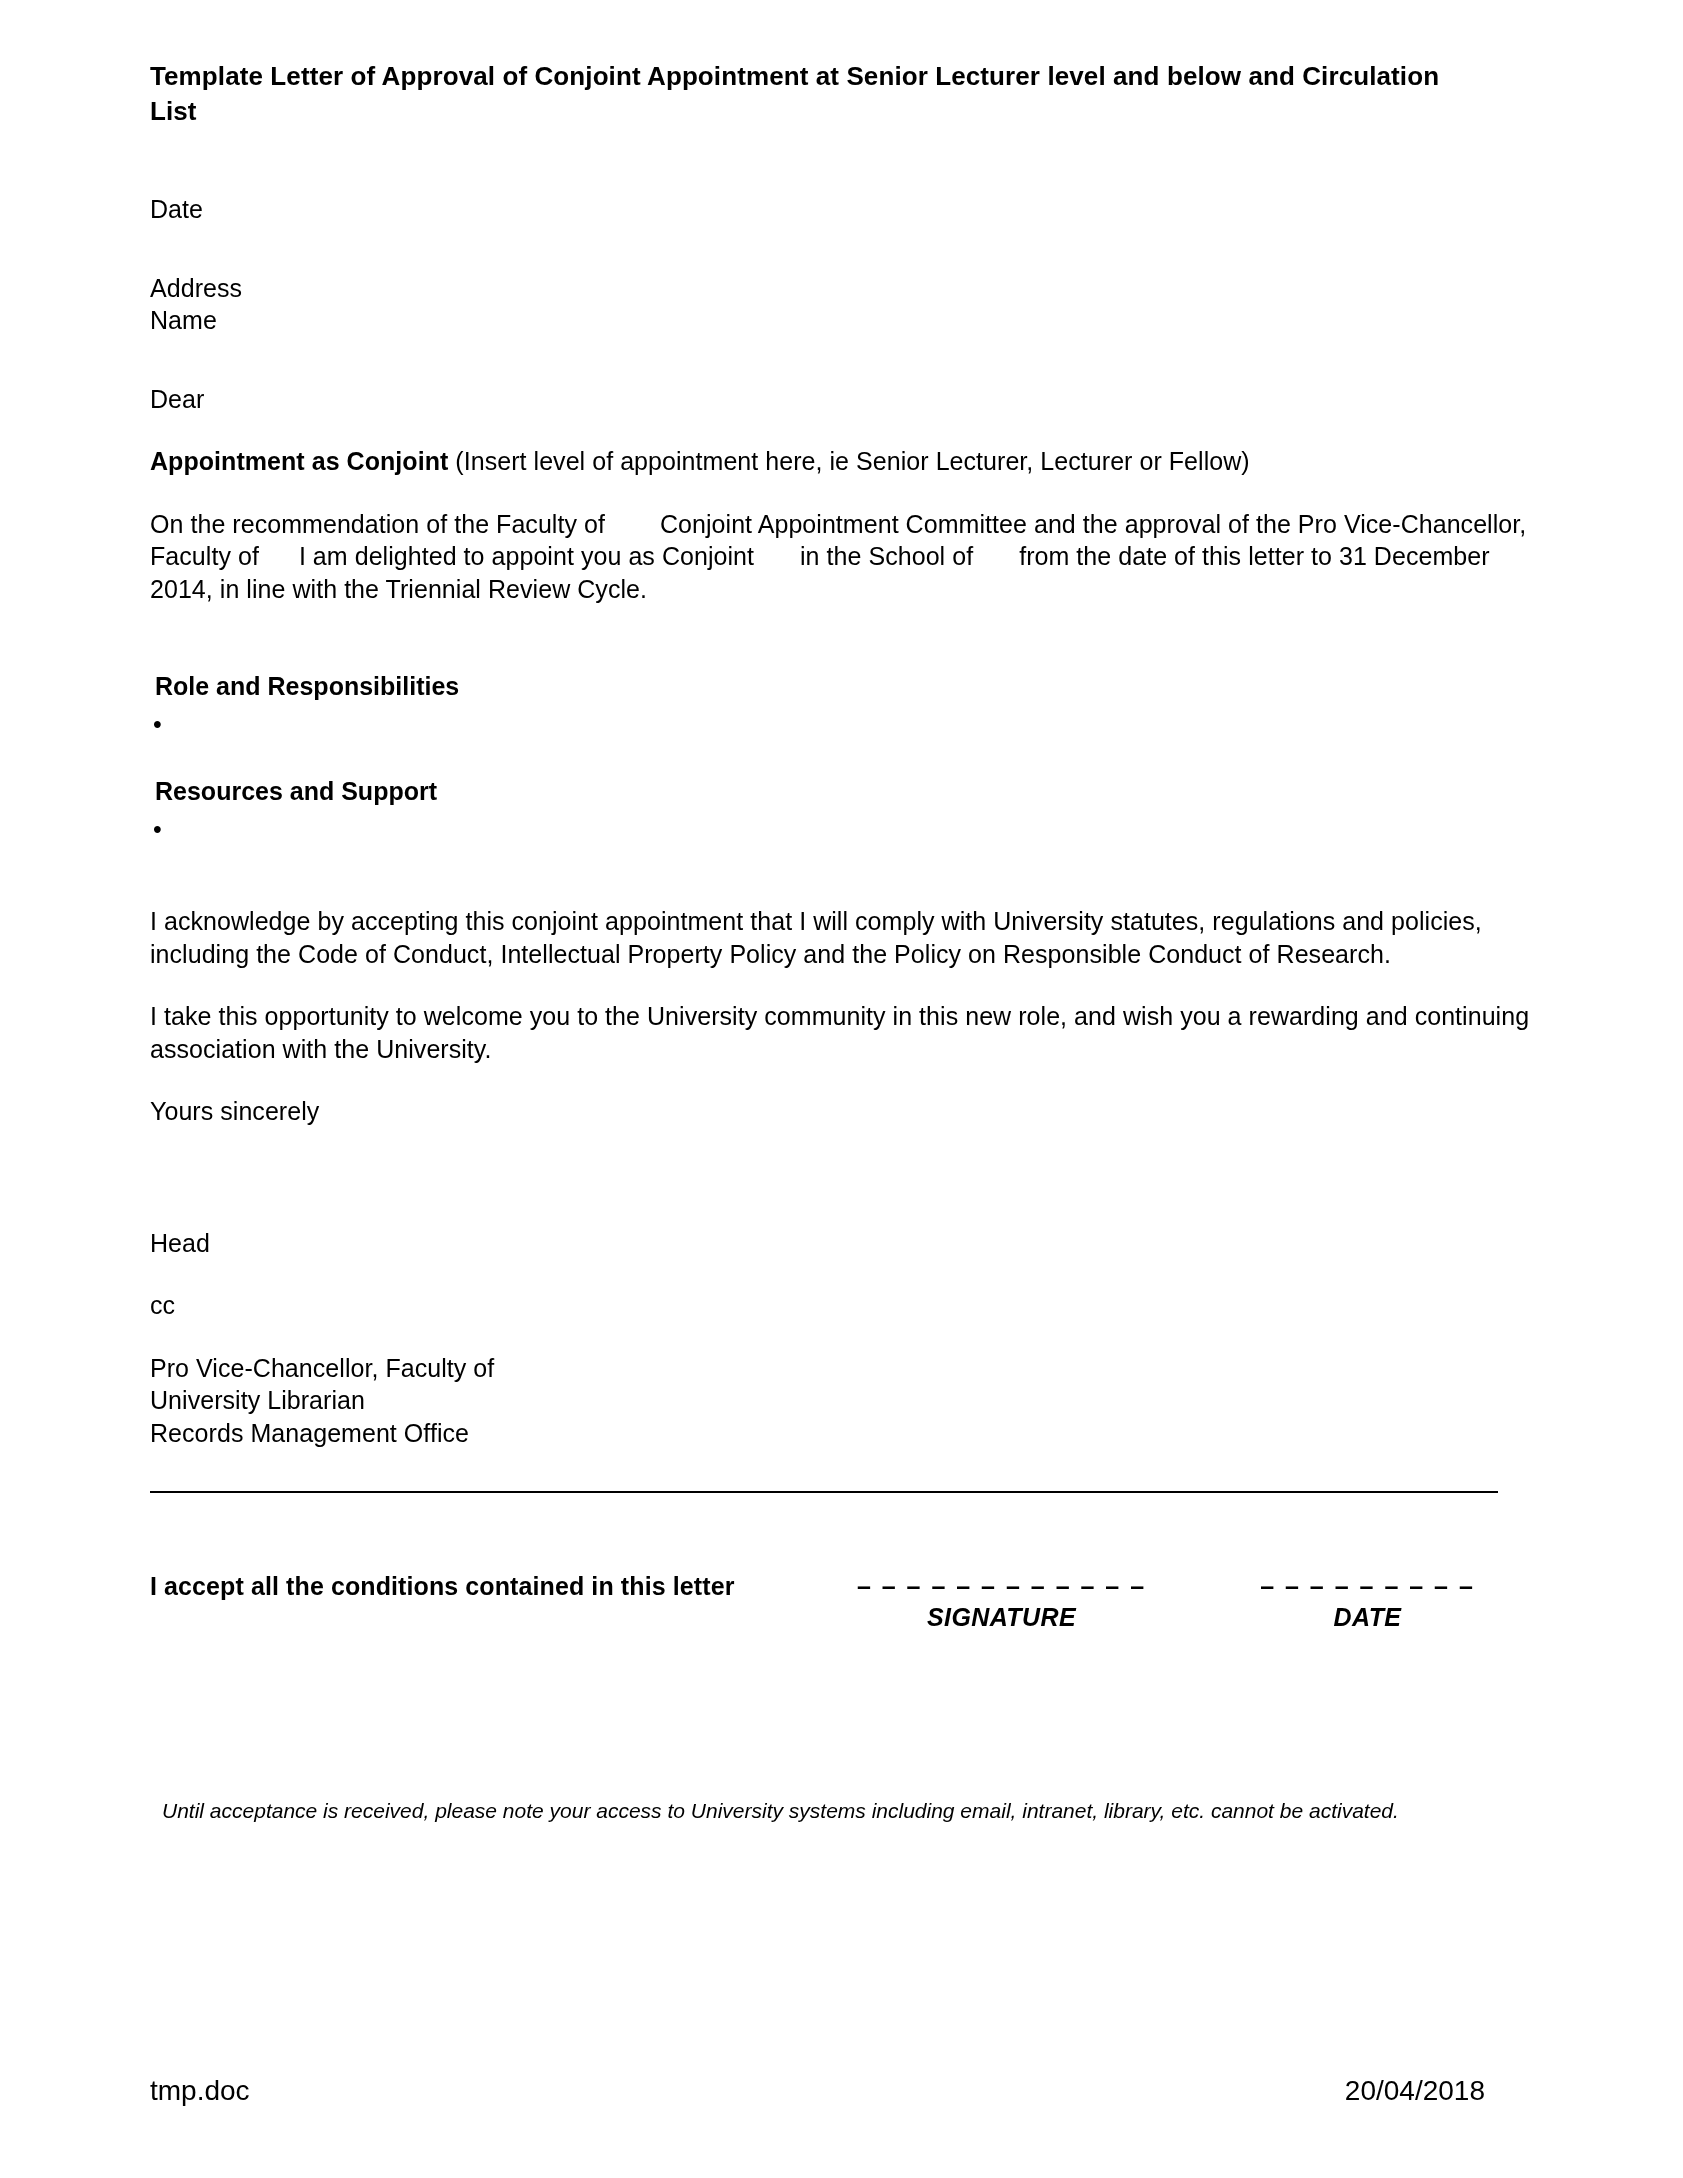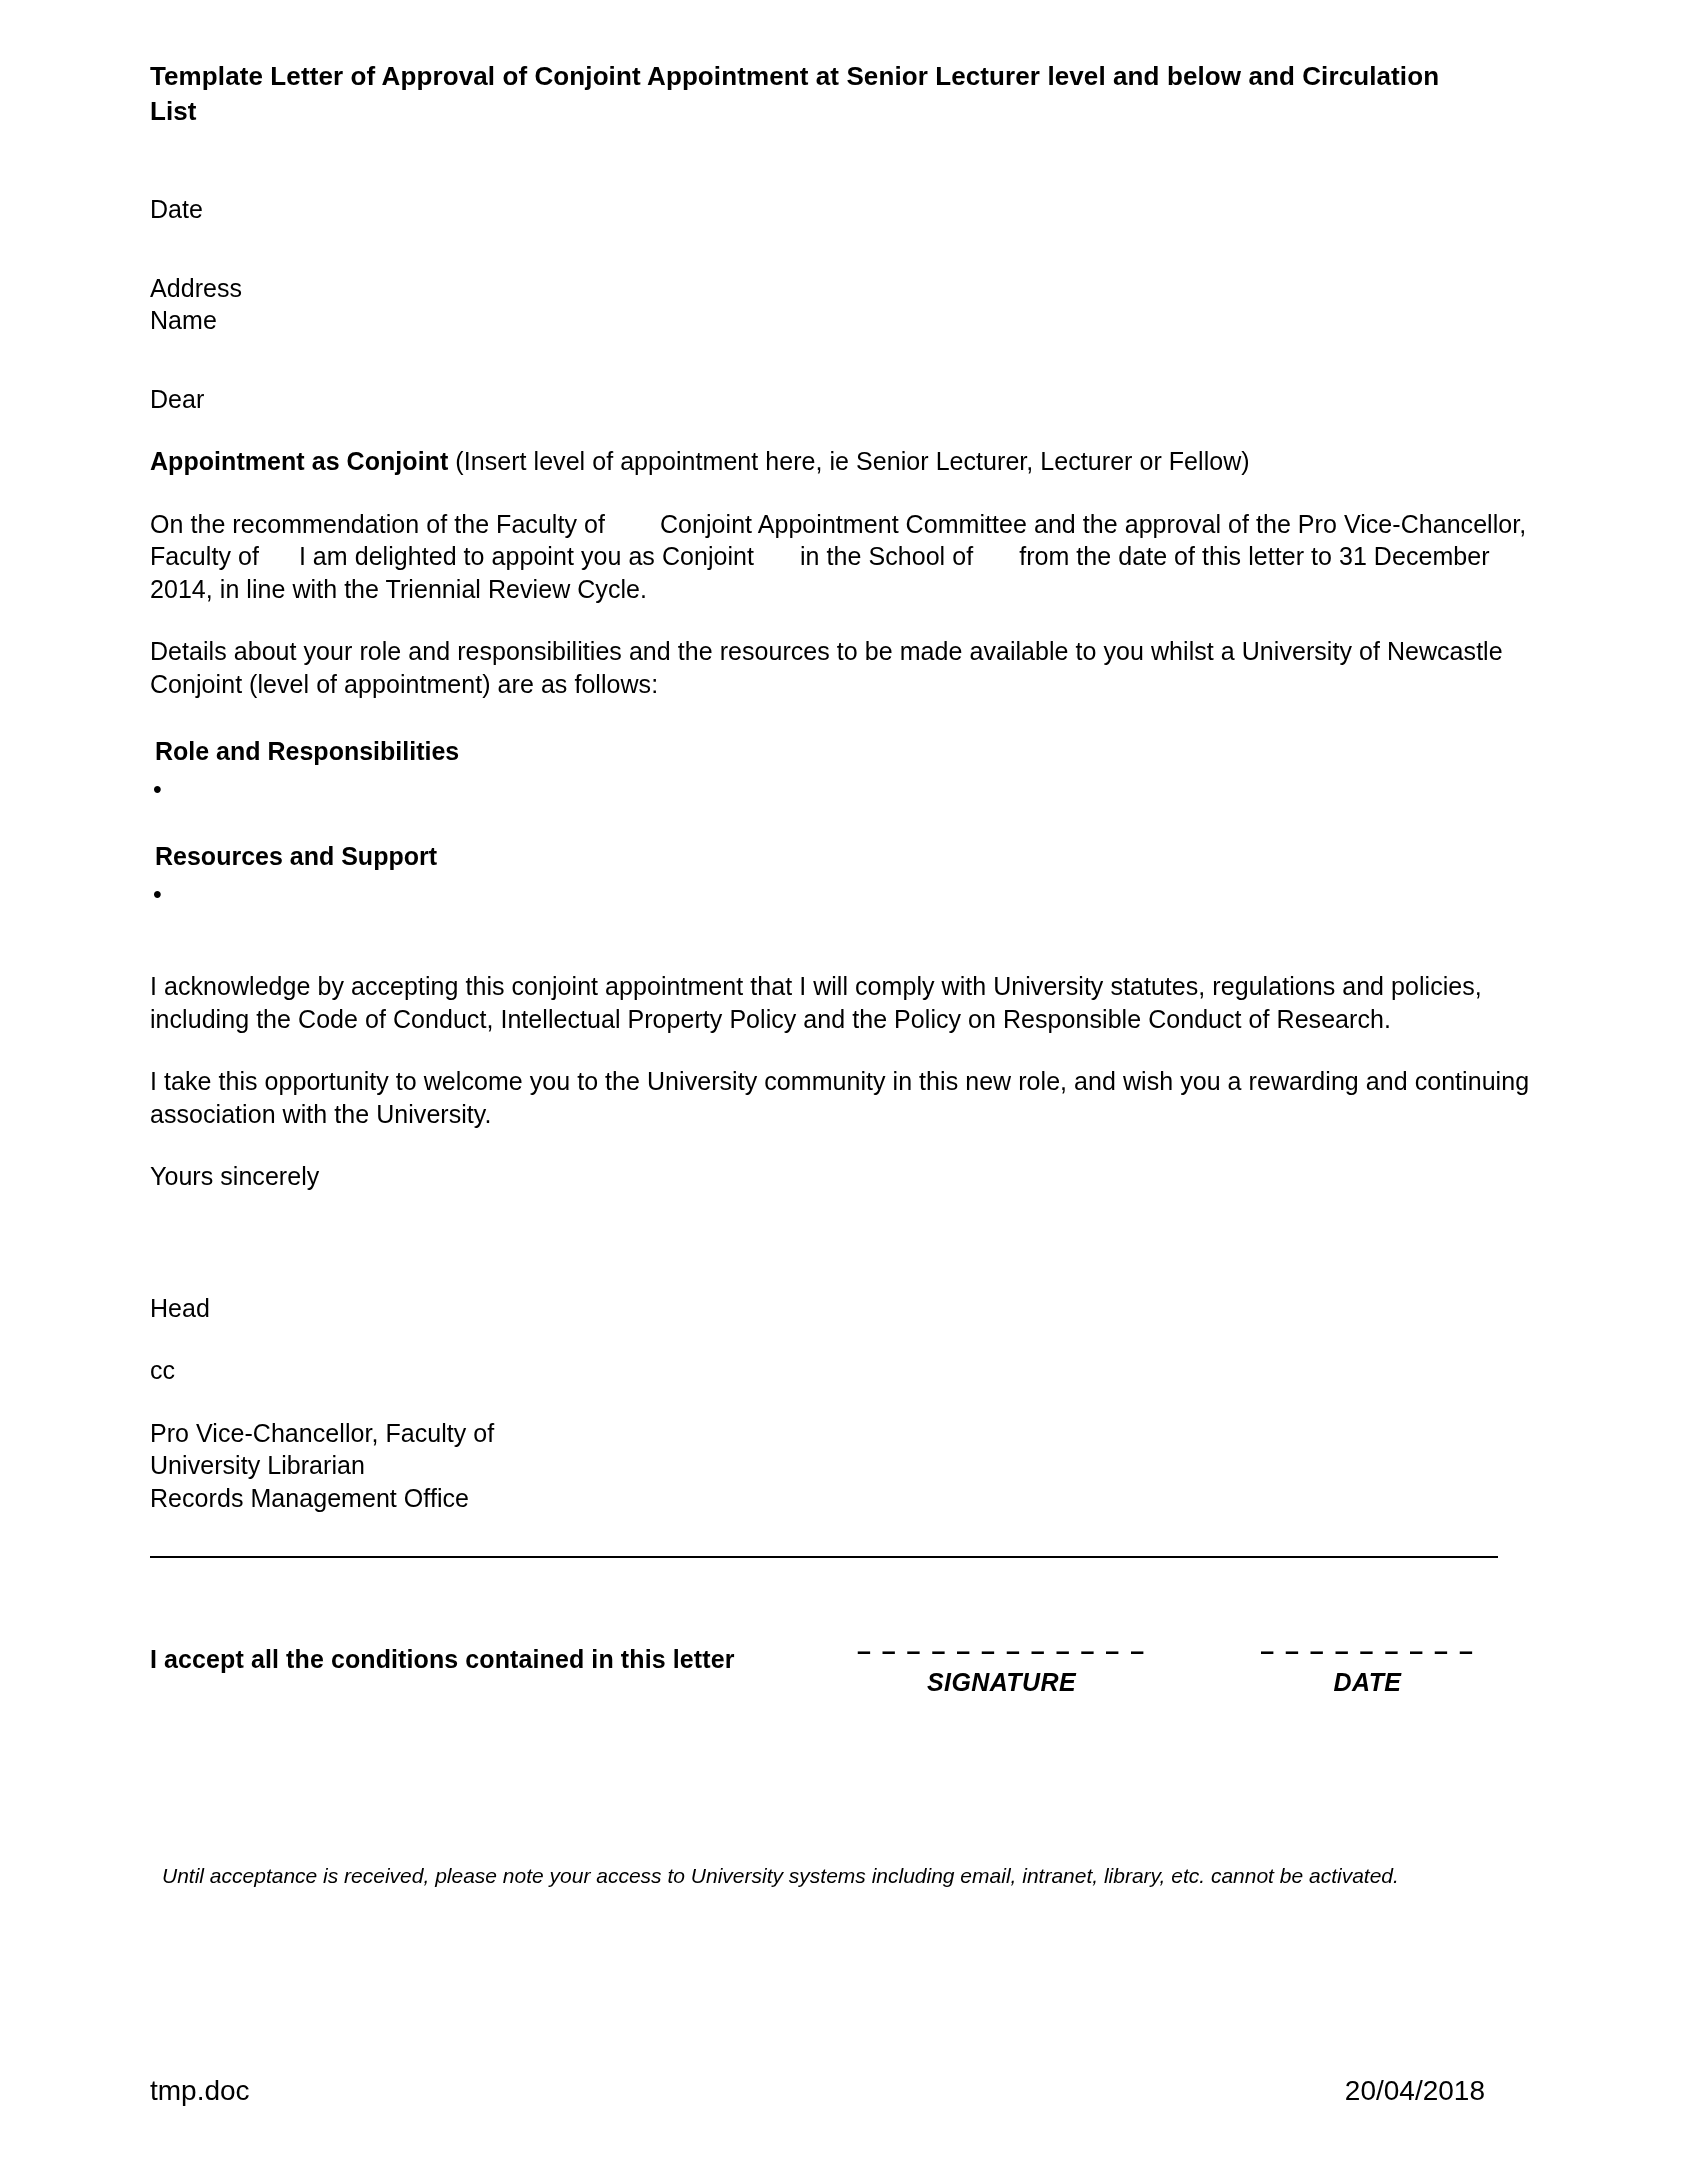--- a/index.html
+++ b/index.html
@@ -69,21 +69,21 @@
     margin: 0;
     width: 1348px;
   }
   .accept-row {
     position: relative;
     height: 109px;
   }
   .accept-label {
     position: absolute;
     left: 0;
-    top: 18px;
+    top: 10px;
     font-size: 25px;
     font-weight: bold;
     letter-spacing: 0.1px;
     white-space: nowrap;
   }
   .sig-block {
     position: absolute;
     top: 12px;
     text-align: center;
   }
@@ -144,21 +144,20 @@
   <div class="sp-md"></div>
 
   <p class="body-text"><span class="strong">Appointment as Conjoint</span> <span>(Insert level of appointment here, ie Senior Lecturer, Lecturer or Fellow)</span></p>
 
   <div class="sp-md"></div>
 
   <p class="body-text"><span>On the recommendation of the Faculty of</span><span class="gap-tab"></span><span>Conjoint Appointment Committee and the approval of the Pro Vice-Chancellor, Faculty of</span><span class="gap-tab-xs"></span><span>I am delighted to appoint you as Conjoint</span><span class="gap-tab-sm"></span><span>in the School of</span><span class="gap-tab-sm"></span><span>from the date of this letter to 31 December 2014, in line with the Triennial Review Cycle.</span></p>
 
   <div class="sp-md"></div>
 
-  <p class="body-text">Details about your role and responsibilities and the resources to be made available to you whilst a University of Newcastle Conjoint (level of appointment) are as follows:</p>
 
   <div class="sp-md"></div>
 
   <p class="heading-sub">Role and Responsibilities</p>
   <p class="bullet-row"><span class="bullet-dot">•</span></p>
 
   <div class="sp-md"></div>
 
   <p class="heading-sub">Resources and Support</p>
   <p class="bullet-row"><span class="bullet-dot">•</span></p>

